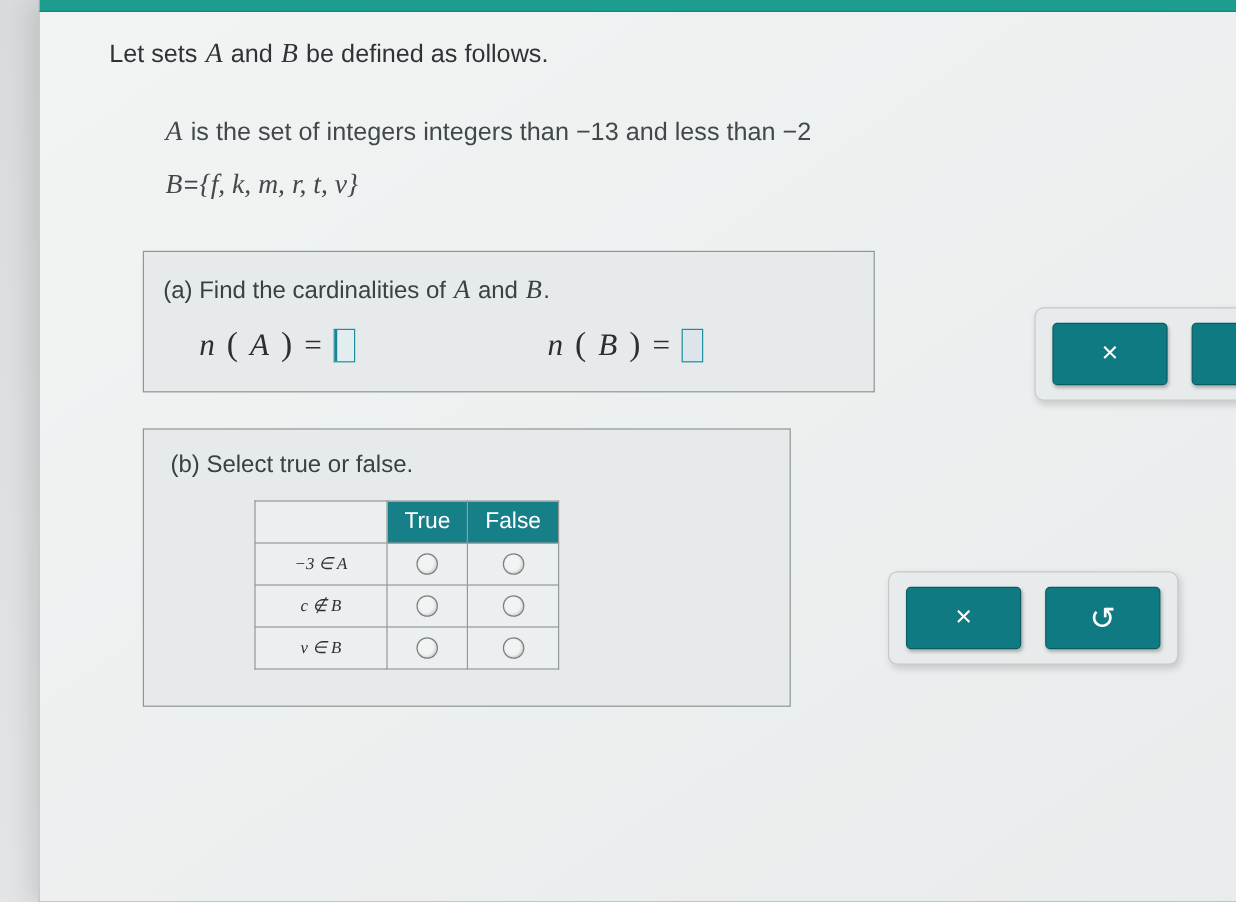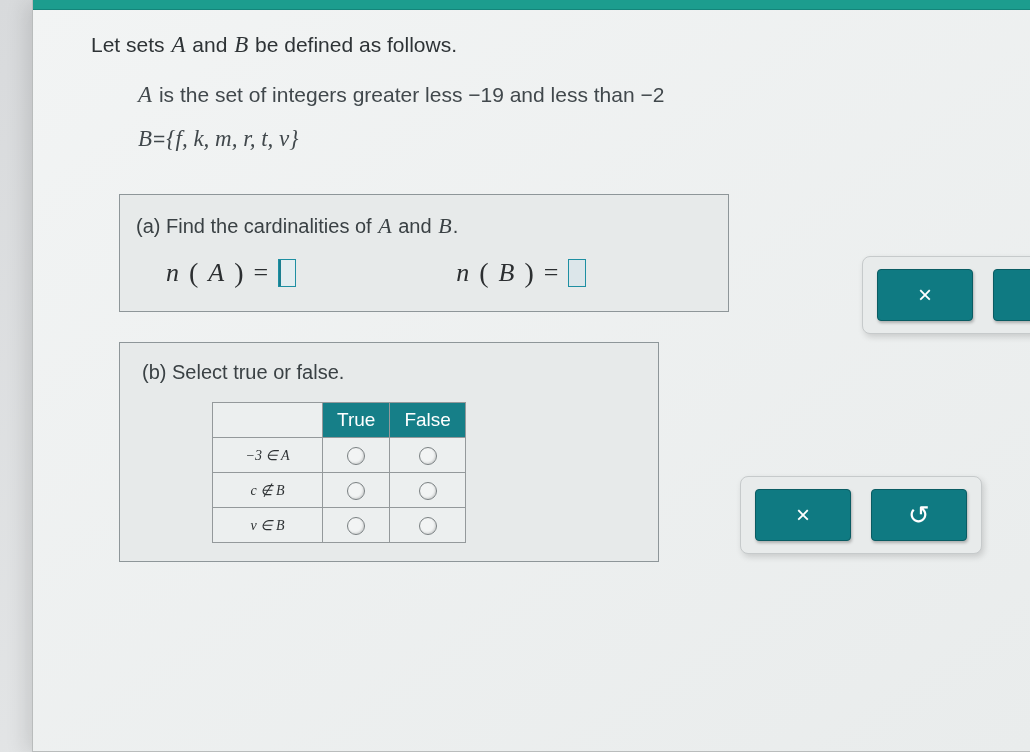--- a/index.html
+++ b/index.html
@@ -24,39 +24,39 @@
     background:#1c9d8e;
     border-bottom:1px solid #14857a;
   }
   .content {
     padding: 22px 26px 0 58px;
     color:#33393c;
   }
   .intro {
     font-size:21px;
     color:#2e3336;
-    margin-bottom:15px;
+    margin-bottom:30px;
   }
   .intro .mi { font-style:italic; font-family: "Times New Roman", serif; font-size:23px; padding:0 1px;}
   .defs {
     margin-left:46px;
     font-size:21px;
     color:#41484c;
     line-height:1.9;
     margin-bottom:34px;
   }
   .defs .mi { font-style:italic; font-family:"Times New Roman",serif; font-size:23px; padding:0 1px;}
   .panel {
     border:1.5px solid #8e9699;
     background:#e7eaea;
     padding:18px 22px 22px 22px;
     margin-left:28px;
     margin-bottom:30px;
   }
-  .panel.pb { padding-bottom:8px; margin-bottom:0;}
+  .panel.pb { padding-bottom:20px; margin-bottom:0;}
   .q-label { font-size:20px; color:#3a4144; margin-bottom:18px;}
   .q-label .mi { font-style:italic; font-family:"Times New Roman",serif; font-size:22px; padding:0 1px;}
   .card-row { display:flex; gap:160px; padding-left:30px; font-family:"Times New Roman",serif; font-size:26px; font-style:italic; color:#2c2f31;}
   .card-eq { display:flex; align-items:center; gap:10px;}
   .big { font-size:28px; }
   .upright { font-style:normal; }
   .inputbox {
     display:inline-block;
     width:18px; height:28px;
     border:1.5px solid #1e8fa2;
@@ -136,21 +136,21 @@
   <div class="topbar"></div>
 
   <div class="content">
 
     <div class="intro">
       <span>Let sets </span><span class="mi">A</span><span> and </span><span class="mi">B</span><span> be defined as follows.</span>
     </div>
 
     <div class="defs">
       <div>
-        <span class="mi">A</span><span> is the set of integers greater less </span><span>−19</span><span> and less than </span><span>−2</span>
+        <span class="mi">A</span><span> is the set of integers integers than </span><span>−13</span><span> and less than </span><span>−2</span>
       </div>
       <div>
         <span class="mi">B</span><span class="upright">=</span><span class="mi">{f, k, m, r, t, v}</span>
       </div>
     </div>
 
     <div class="panel" style="width:610px;padding-left:16px;">
       <div class="q-label">
         <span>(a)</span><span> Find the cardinalities of </span><span class="mi">A</span><span> and </span><span class="mi">B</span><span>.</span>
       </div>

